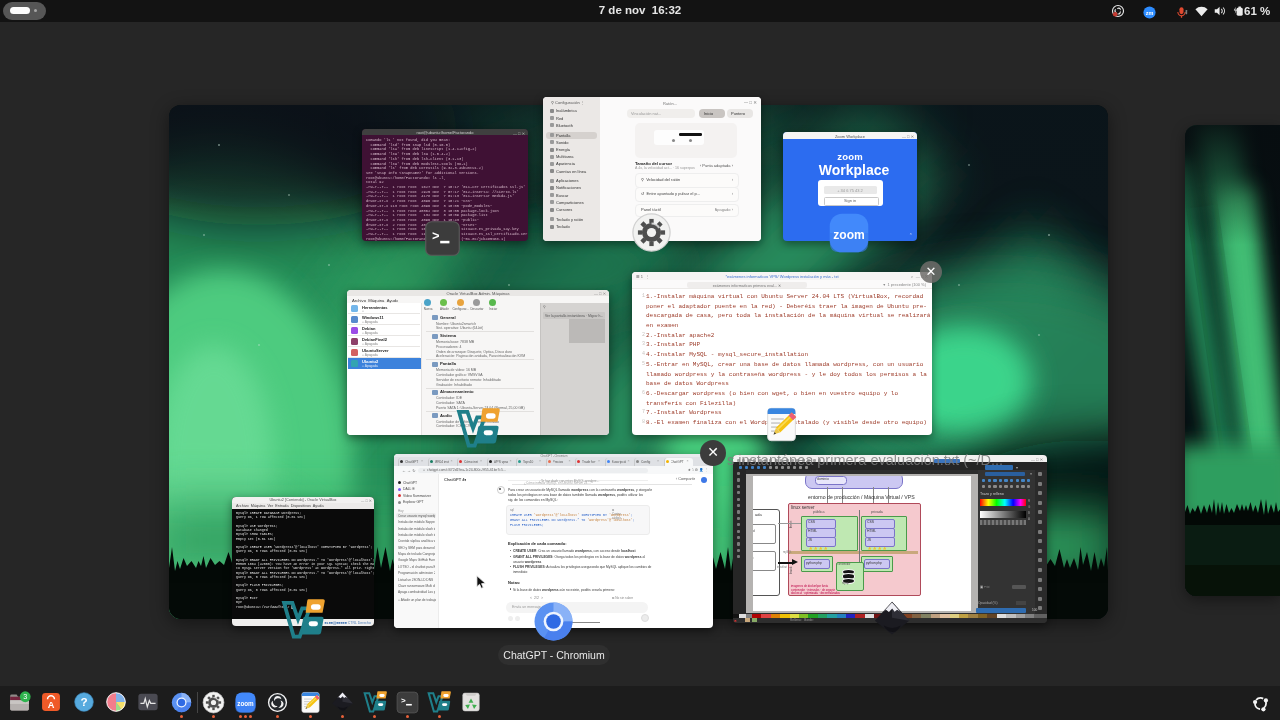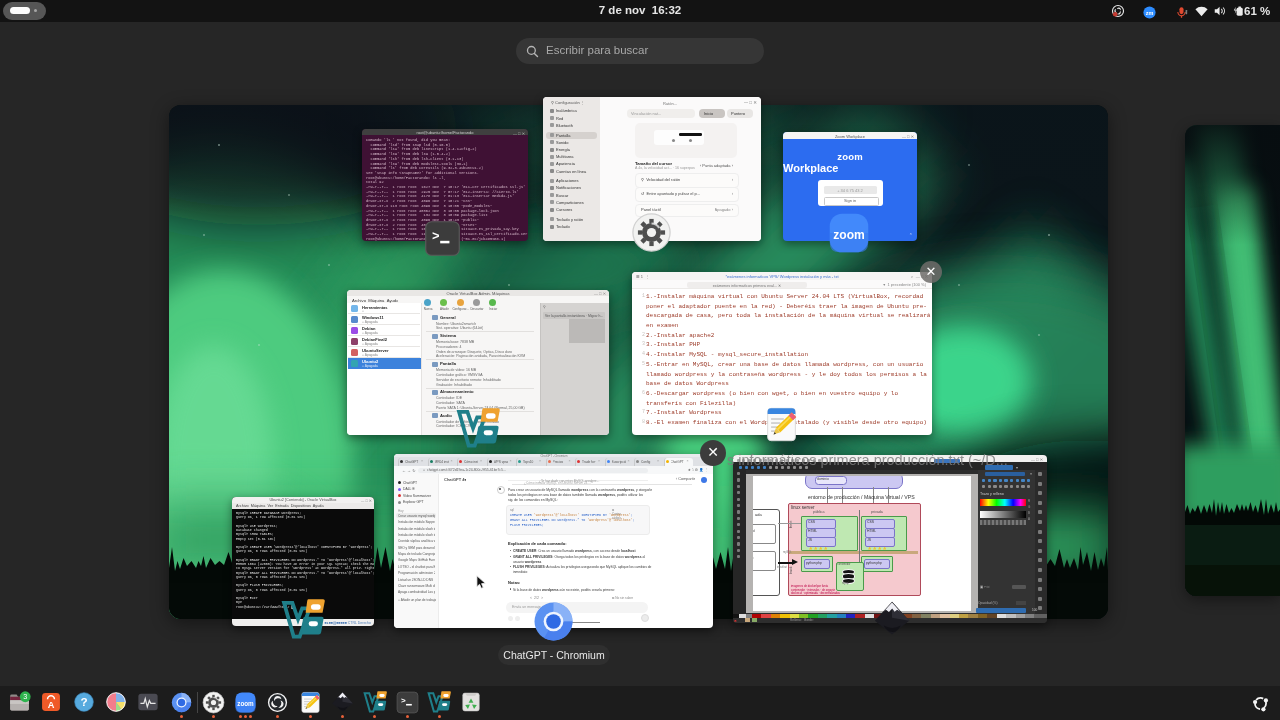--- a/index.html
+++ b/index.html
@@ -48,27 +48,20 @@
           <path d="M23,8 a11.5,11.5 0 0 1 0,16" fill="none" stroke="#ececec" stroke-width="2.4"></path>
         </svg></div>
       <div class="abs" style="left: 1230.5px; top: 3.5px; width: 15px; height: 15px;"><svg width="15" height="15" viewBox="0 0 32 32">
           <path d="M10,14 L6,14 L10,6 L9,12 L13,12 L8,21 Z" fill="#ececec"></path>
           <rect x="12" y="8" width="13" height="17" rx="3" fill="#ececec"></rect>
           <rect x="15.5" y="5.5" width="6" height="3" rx="1" fill="#ececec"></rect>
         </svg></div>
       <div class="abs" style="left: 1244px; top: 4.5px; font-size: 11.5px; color: rgb(230, 230, 230); font-weight: bold; white-space: nowrap;">61 %</div>
     </div>
 
-  <div class="abs" style="left:516px;top:38px;width:248px;height:26px;border-radius:13px;background:#363636;">
-    <svg class="abs" style="left:10px;top:6.5px;" width="13" height="13" viewBox="0 0 13 13">
-      <circle cx="5.4" cy="5.4" r="3.9" fill="none" stroke="#b5b5b5" stroke-width="1.3"></circle>
-      <line x1="8.4" y1="8.4" x2="11.5" y2="11.5" stroke="#b5b5b5" stroke-width="1.4" stroke-linecap="round"></line>
-    </svg>
-    <div class="abs" style="left:30px;top:6px;color:#a8a8a8;font-size:11.5px;">Escribir para buscar</div>
-  </div>
 
   <div class="abs" id="ws-main" style="left:169px;top:105px;width:939px;height:514px;border-radius:12px;overflow:hidden;background:#060b0e;box-shadow:0 4px 18px rgba(0,0,0,0.45);">
     <svg width="939" height="514" viewBox="0 0 939 514" preserveAspectRatio="none">
       <defs>
         <filter id="b30" x="-80%" y="-80%" width="260%" height="260%">
             <feGaussianBlur stdDeviation="26"></feGaussianBlur>
           </filter>
         <filter id="b16" x="-80%" y="-80%" width="260%" height="260%">
             <feGaussianBlur stdDeviation="13"></feGaussianBlur>
           </filter>
@@ -233,21 +226,21 @@
     <div class="abs" style="left:92px;top:107px;width:102px;height:11px;border-radius:4px;background:#fcfbfa;border:0.5px solid #eee;"></div>
     <div class="abs tinytext" style="left:98px;top:110px;font-size:4px;color:#444;">Panel táctil</div>
     <div class="abs tinytext" style="right:28px;top:110px;font-size:4px;color:#888;">Apagado ›</div>
   </div>
 
   <div class="win" style="left:783px;top:132px;width:134px;height:109px;background:#2c6cf0;">
     <div class="abs" style="left:0;top:0;width:134px;height:7px;background:#f6f5f4;"></div>
     <div class="abs tinytext" style="left:40px;top:1.5px;width:54px;font-size:4px;color:#555;text-align:center;">Zoom Workplace</div>
     <div class="abs tinytext" style="right:3px;top:1.5px;font-size:4px;color:#777;">— □ ✕</div>
     <div class="abs" style="left:0;top:19px;width:134px;text-align:center;color:#fff;font-size:9.5px;font-weight:bold;letter-spacing:0.2px;">zoom</div>
-    <div class="abs" style="left:0;top:29.5px;width:142px;color:#fff;font-size:11px;font-weight:bold;">Workplace</div>
+    <div class="abs" style="left:0;top:29.5px;width:142px;text-align:center;color:#fff;font-size:14px;font-weight:bold;">Workplace</div>
     <div class="abs" style="left:34.5px;top:48px;width:65px;height:26px;border-radius:3px;background:#ffffff;"></div>
     <div class="abs" style="left:40.5px;top:53.5px;width:53px;height:8.5px;border-radius:1.5px;background:#e9e9e9;"></div>
     <div class="abs tinytext" style="left:40.5px;top:55.5px;width:53px;text-align:center;font-size:4px;color:#999;">+ 34 6 75 43 2</div>
     <div class="abs" style="left:40.5px;top:64.5px;width:53px;height:7px;border-radius:1.5px;background:#fff;border:0.5px solid #c9c9c9;"></div>
     <div class="abs tinytext" style="left:40.5px;top:66px;width:53px;text-align:center;font-size:4px;color:#666;">Sign in</div>
     <div class="abs tinytext" style="right:4px;bottom:3px;font-size:5px;color:#cdd9f5;">⌃</div>
   </div>
 
   <div class="win" style="left:347px;top:290px;width:262px;height:145px;background:#f7f6f5;">
     <div class="abs" style="left:0;top:0;width:262px;height:6px;background:#e9e7e5;"></div>
@@ -735,21 +728,21 @@
       <div class="abs" style="left: 745px; top: 618px; width: 5px; height: 3.5px; background: rgb(201, 168, 124);"></div>
       <div class="abs" style="left: 752px; top: 618px; width: 5px; height: 3.5px; background: rgb(136, 170, 102);"></div>
       <div class="abs" style="left: 790px; top: 617.5px; font-size: 3.2px; color: rgb(153, 153, 153); white-space: nowrap;">Relleno:&nbsp;&nbsp;&nbsp;Borde:</div>
     </div>
   <div id="over" style="position:absolute;left:0;top:0;width:0;height:0;">
 
   <div class="abs" style="left:920px;top:261px;width:22px;height:22px;border-radius:50%;background:rgba(110,108,106,0.85);color:#fff;font-size:13px;text-align:center;line-height:21px;">✕</div>
 
   <div class="abs" style="left:700px;top:440px;width:26px;height:26px;border-radius:50%;background:#3c3c3c;color:#fff;font-size:14px;text-align:center;line-height:25px;">✕</div>
 
-  <div class="abs tinytext" style="left:727px;top:452px;width:292px;font-size:14.5px;color:rgba(125,125,125,0.85);">s informáticos primera producción.txt (~/D...</div>
+  <div class="abs tinytext" style="left:727px;top:452px;width:292px;font-size:14.5px;color:rgba(125,125,125,0.85);">s instantánea primera evaluación.txt (~/D...</div>
 
   <div id="overlay-icons">
         <div class="abs" style="left: 424px; top: 220px; width: 37px; height: 37px;"><svg width="37" height="37" viewBox="0 0 32 32">
             <rect x="1.5" y="1.5" width="29" height="29" rx="5" fill="#3c3c3c" stroke="#5a5a5a" stroke-width="1"></rect>
             <text x="7" y="17" font-family="Liberation Mono,monospace" font-size="11" fill="#fff" font-weight="bold">&gt;</text>
             <rect x="14" y="18" width="8" height="2.2" fill="#fff"></rect>
           </svg></div>
         <div class="abs" style="left: 631px; top: 212px; width: 41px; height: 41px;"><svg width="41" height="41" viewBox="0 0 32 32">
             <circle cx="16" cy="16" r="14.5" fill="#f2f2f1"></circle>
             <circle cx="16" cy="16" r="14.5" fill="none" stroke="#d0d0d0" stroke-width="1"></circle>

